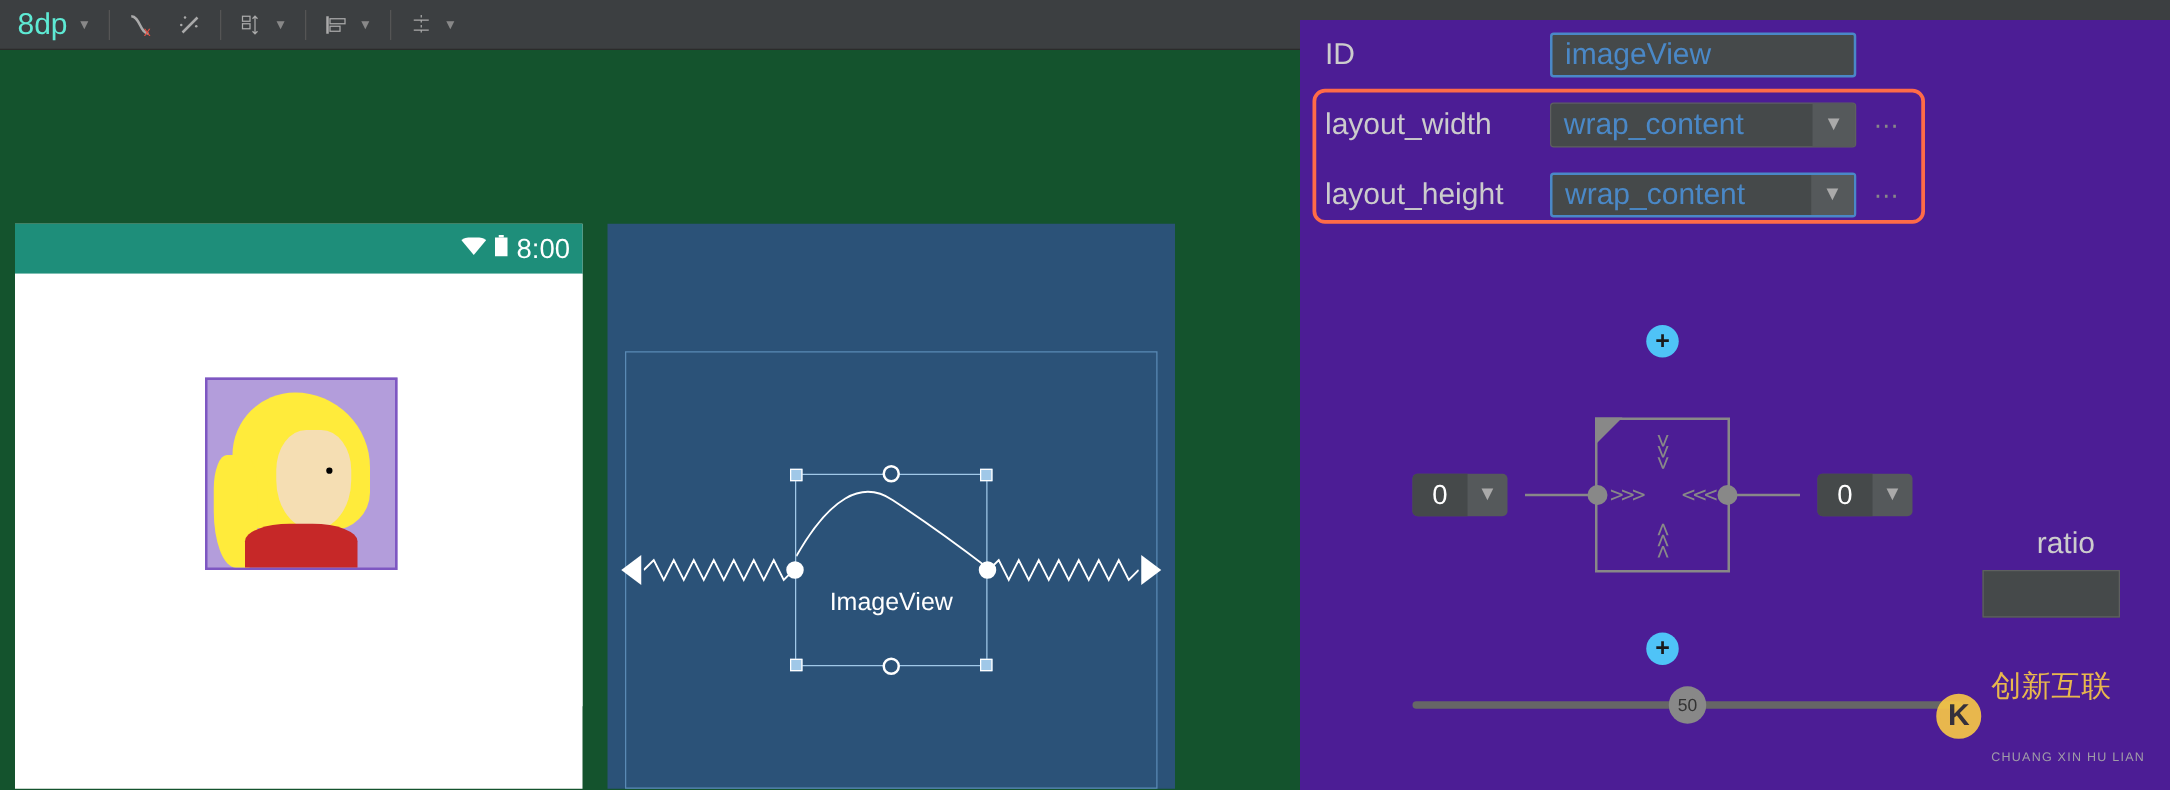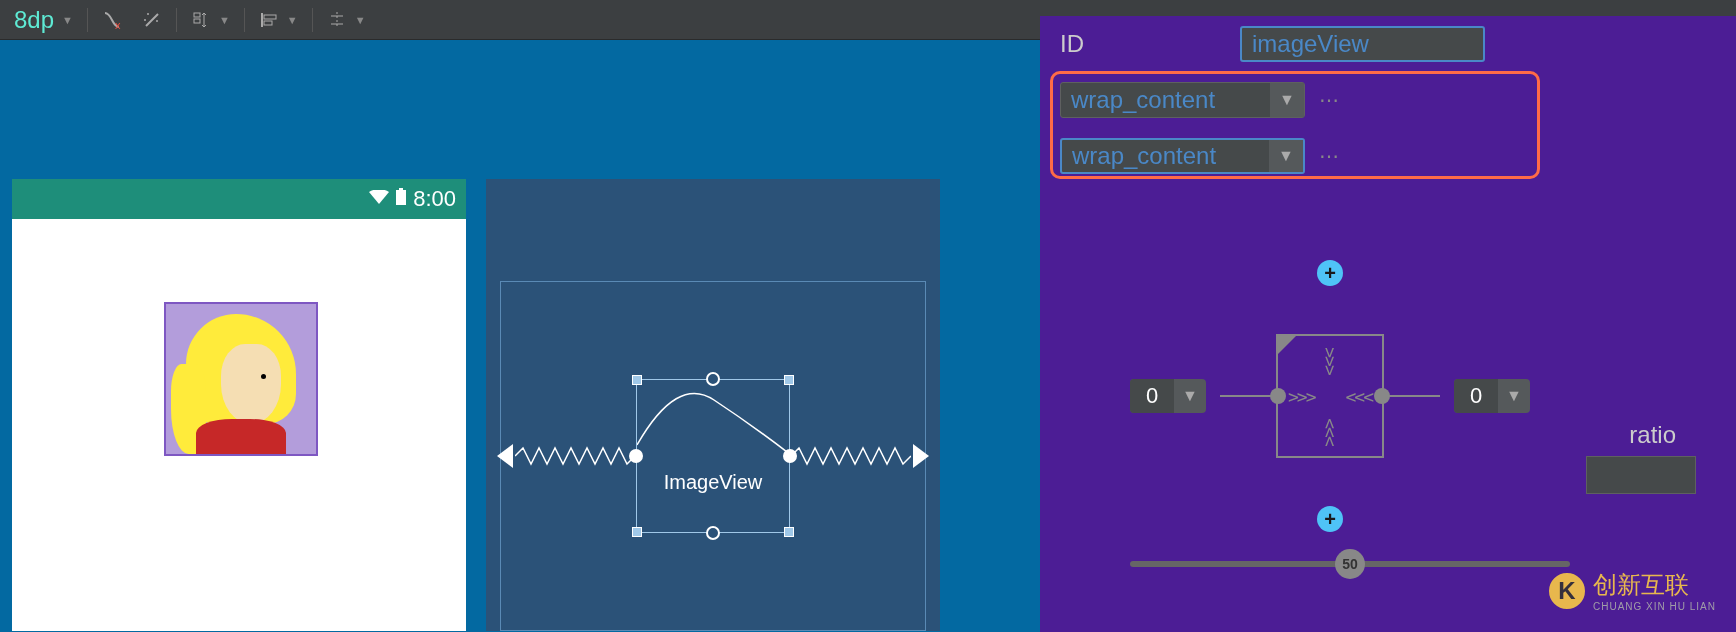--- a/index.html
+++ b/index.html
@@ -39,21 +39,21 @@
 }
 .toolbar .dp-label { color: #5eead4; font-size: 24px; }
 .chev { font-size: 11px; color: #888; margin-left: 4px; }
 
 .main-area {
   position: absolute;
   left: 0;
   top: 40px;
   width: 1040px;
   height: 592px;
-  background: #0369a1;
+  background: #14532d;
   padding-left: 28px;
 }
 .device-preview {
   position: absolute;
   left: 12px;
   top: 139px;
   width: 454px;
   height: 452px;
   background: #fff;
 }
@@ -379,21 +379,20 @@
   transform: translate(-50%, -50%);
   width: 30px;
   height: 30px;
   border-radius: 50%;
   background: #888;
   color: #333;
   font-size: 14px;
   display: flex;
   align-items: center;
   justify-content: center;
-  font-weight: bold;
 }
 .watermark {
   position: absolute;
   right: 20px;
   bottom: 20px;
   color: #f9c846;
   font-size: 24px;
   display: flex;
   align-items: center;
   gap: 8px;
@@ -409,20 +408,21 @@
   justify-content: center;
   font-weight: bold;
   color: #333;
   background: #f9c846;
 }
 .watermark .sub {
   font-size: 10px;
   color: #aaa;
   letter-spacing: 1px;
   display:block;
+  margin-top:36px;
 }
 </style>
 </head>
 <body>
 
 <div class="toolbar">
   <div class="btn">
     <span class="dp-label">8dp</span>
     <span class="chev">▼</span>
   </div>
@@ -527,28 +527,30 @@
 
 <div class="props-panel">
   <div class="prop-row">
     <span class="prop-label">ID</span>
     <div class="prop-field selected">
       <input type="text" value="imageView" style="">
     </div>
   </div>
 
   <div class="prop-row">
+    <span class="prop-label">layout_width</span>
     <div class="prop-field">
       <span class="val">wrap_content</span>
       <div class="dd">▼</div>
     </div>
     <span class="more-dots">⋯</span>
   </div>
 
   <div class="prop-row">
+    <span class="prop-label">layout_height</span>
     <div class="prop-field selected">
       <span class="val">wrap_content</span>
       <div class="dd">▼</div>
     </div>
     <span class="more-dots">⋯</span>
   </div>
 
   <div class="highlight-box"></div>
 
   <div class="constraint-widget">

